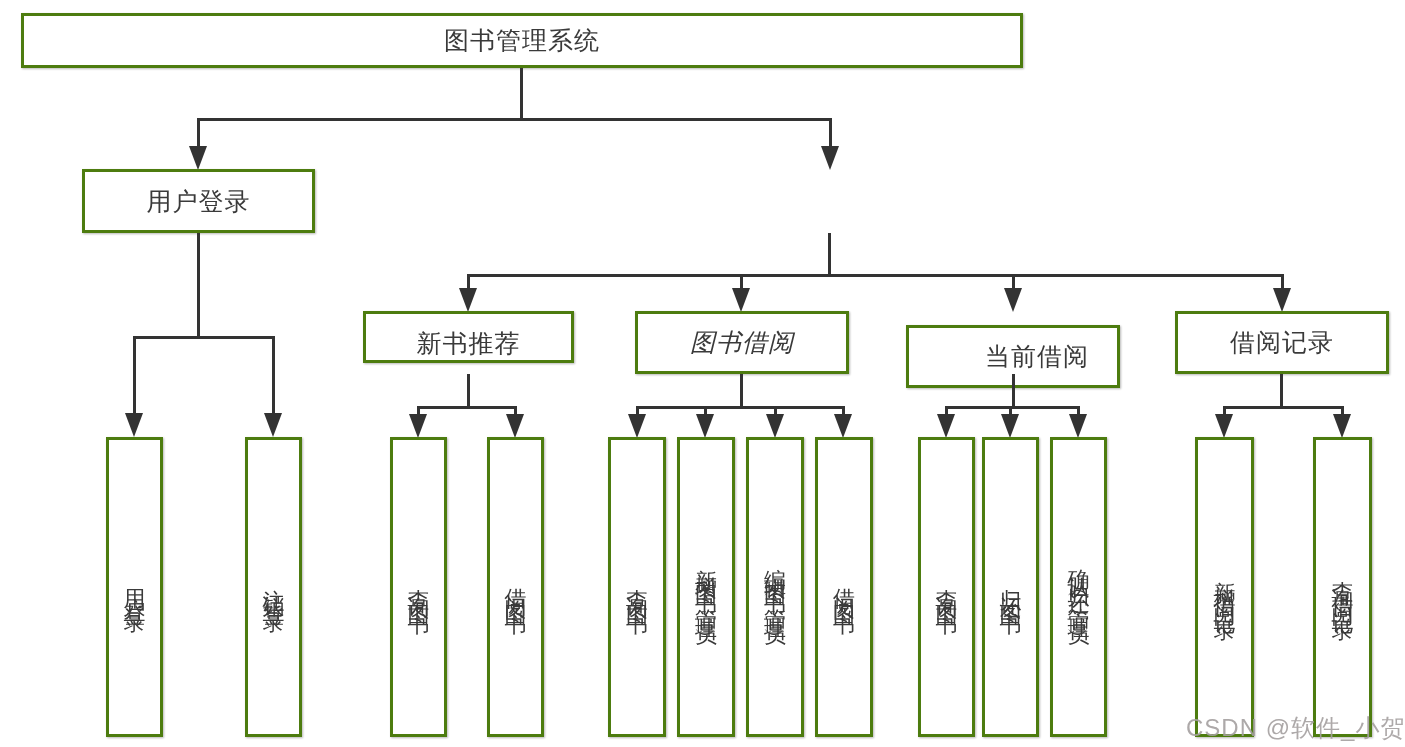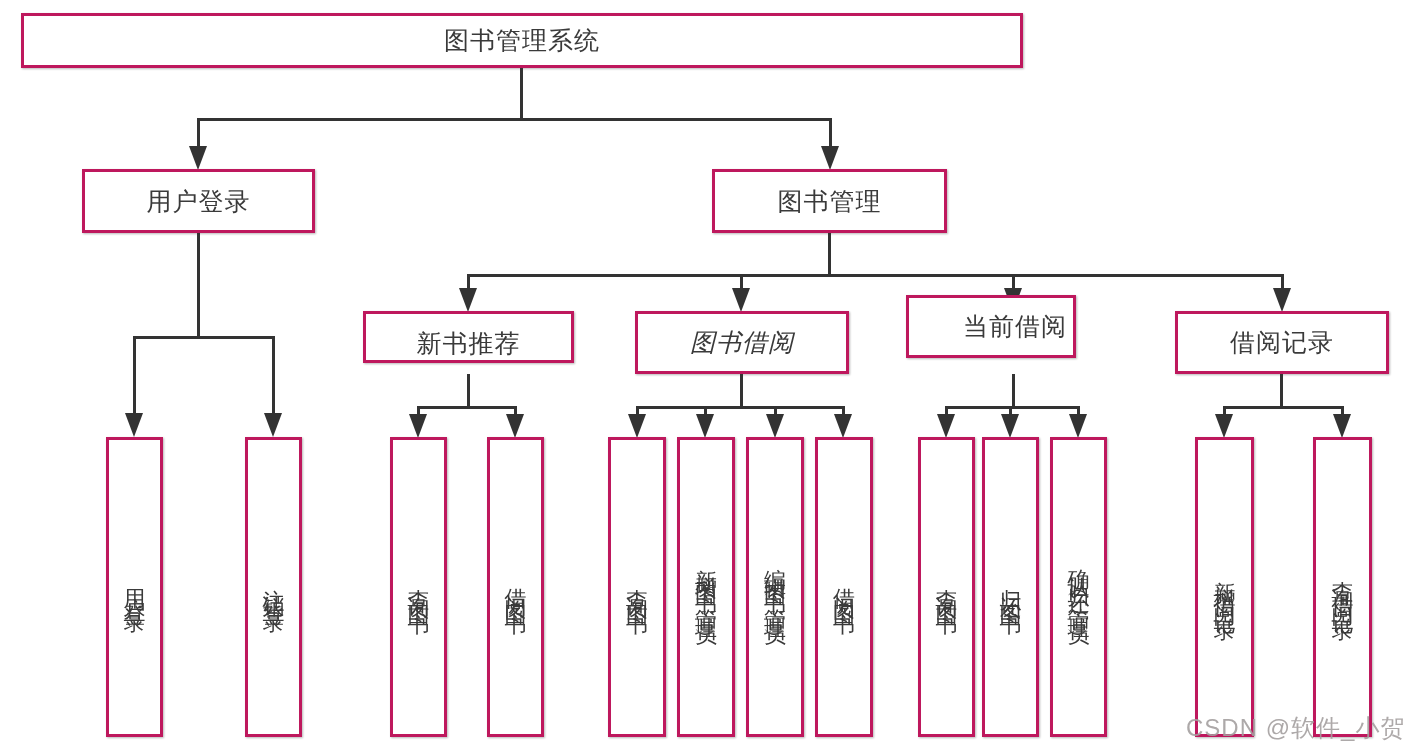--- a/index.html
+++ b/index.html
@@ -6,21 +6,21 @@
   .canvas{
     position:relative;
     width:1405px;height:747px;
     background:#ffffff;
     overflow:hidden;
     font-family:"Liberation Sans","DejaVu Sans",sans-serif;
   }
   .node{
     position:absolute;
     background:#ffffff;
-    border:3px solid #be185d;
+    border:3px solid #4d7c0f;
     box-shadow:1px 1px 2px rgba(0,0,0,0.28);
     display:flex;align-items:center;justify-content:center;
     color:#3a3a3a;
     box-sizing:border-box;
   }
   .node.h-label{font-size:25px;letter-spacing:1px;}
   .node.leaf{
     font-size:22px;
   }
   .node.leaf .vtext{
@@ -61,23 +61,20 @@
   <div class="vl" style="left:520px;top:68px;height:50px;"></div>
   <div class="hl" style="left:197px;top:118px;width:635px;"></div>
   <div class="vl" style="left:197px;top:118px;height:34px;"></div>
   <div class="ah" style="left:189px;top:146px;"></div>
   <div class="vl" style="left:829px;top:118px;height:34px;"></div>
   <div class="ah" style="left:821px;top:146px;"></div>
 
   <div class="node h-label" style="left:82px;top:169px;width:233px;height:64px;">
     <span>用户登录</span>
   </div>
-  <div class="node h-label" style="left:712px;top:169px;width:235px;height:64px;">
-    <span>图书管理</span>
-  </div>
 
   <div class="vl" style="left:197px;top:233px;height:103px;"></div>
   <div class="hl" style="left:133px;top:336px;width:141px;"></div>
   <div class="vl" style="left:133px;top:336px;height:80px;"></div>
   <div class="ah" style="left:125px;top:413px;"></div>
   <div class="vl" style="left:272px;top:336px;height:80px;"></div>
   <div class="ah" style="left:264px;top:413px;"></div>
 
   <div class="vl" style="left:828px;top:233px;height:41px;"></div>
   <div class="hl" style="left:467px;top:274px;width:816px;"></div>
@@ -89,21 +86,21 @@
   <div class="ah" style="left:1004px;top:288px;"></div>
   <div class="vl" style="left:1281px;top:274px;height:16px;"></div>
   <div class="ah" style="left:1273px;top:288px;"></div>
 
   <div class="node h-label" style="left:363px;top:311px;width:211px;height:52px;align-items:flex-end;">
     <span>新书推荐</span>
   </div>
   <div class="node h-label" style="left:635px;top:311px;width:214px;height:63px;font-style:italic;">
     <span>图书借阅</span>
   </div>
-  <div class="node h-label" style="left:906px;top:295px;width:170px;height:63px;padding-left:48px;">
+  <div class="node h-label" style="left:906px;top:325px;width:214px;height:63px;padding-left:48px;">
     <span>当前借阅</span>
   </div>
   <div class="node h-label" style="left:1175px;top:311px;width:214px;height:63px;">
     <span>借阅记录</span>
   </div>
 
   <div class="vl" style="left:467px;top:374px;height:35px;"></div>
   <div class="hl" style="left:417px;top:406px;width:100px;"></div>
   <div class="vl" style="left:417px;top:406px;height:12px;"></div>
   <div class="ah" style="left:409px;top:414px;"></div>

